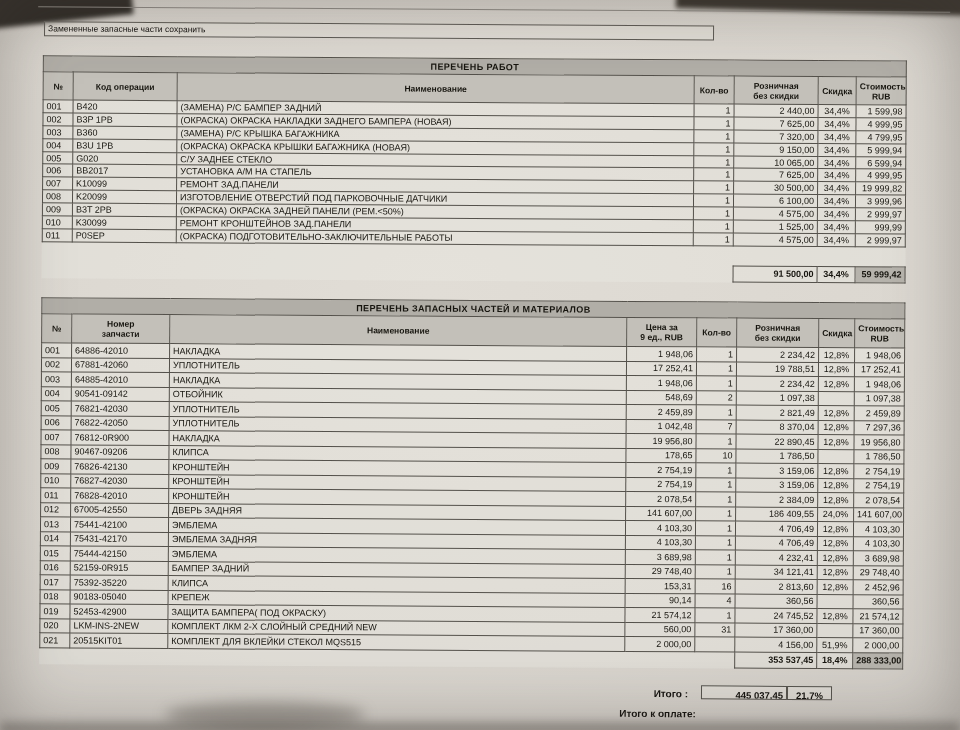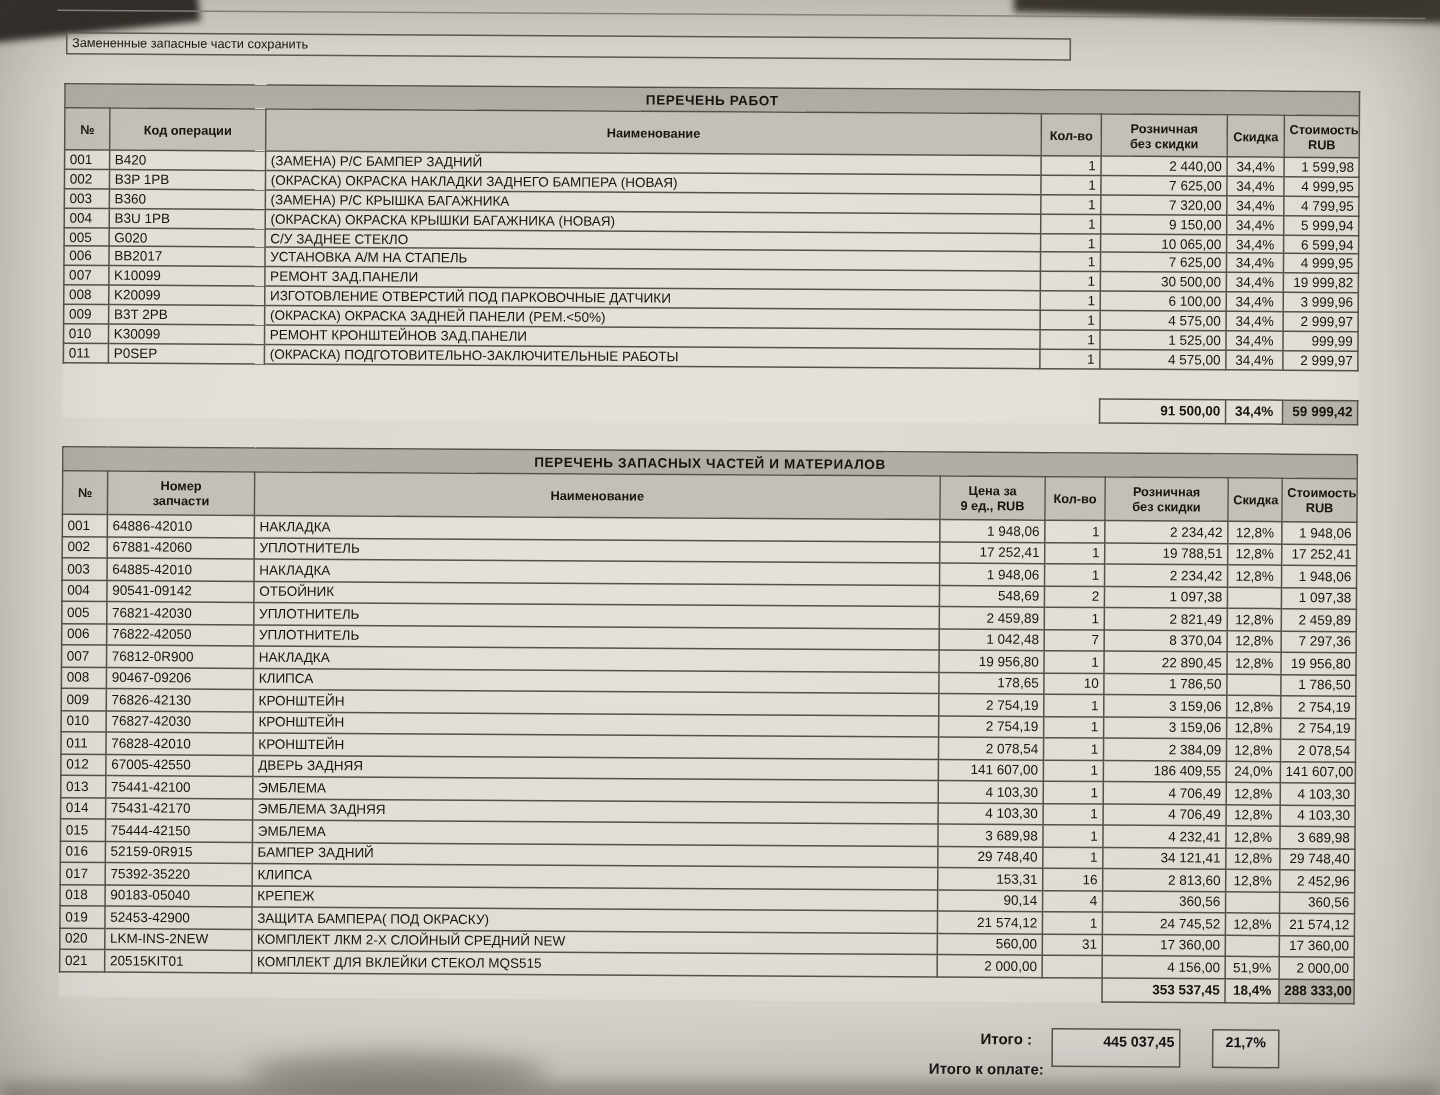--- a/index.html
+++ b/index.html
@@ -49,21 +49,21 @@
   td.c { text-align:center;margin-left:28px; }
   td.qty { text-align:right; padding-right:8px; }
 
   tr.spacer td { height:20px; border:none; background:none; }
   tr.totals td { height:16px; font-weight:bold; }
   tr.totals td.blank { border:none; background:none; }
   td.shade { background:#b6b3ac;margin-left:18px; }
 
   .sum-label { position:absolute; font-weight:bold; font-size:10px; text-align:right;
     color:#14120e; white-space:nowrap; }
-  .sum-box { position:absolute; height:26px; border:1px solid #55524c; font-weight:bold;
+  .sum-box { position:absolute; height:14px; border:1px solid #55524c; font-weight:bold;
     font-size:9.5px; text-align:right; padding:3px 3px 0; background:rgba(236,233,226,0.35);
     color:#14120e; white-space:nowrap; overflow:hidden; }
   .sum-box.center { text-align:center; }
   .sum-box.shade { background:#b2afa8;margin-top:44px; }
 </style>
 </head>
 <body>
 
 <div class="corner-tl"></div>
 <div class="corner-tr"></div>
@@ -492,21 +492,21 @@
         <td class="blank" colspan="5"></td>
         <td class="r">353 537,45</td>
         <td class="c">18,4%</td>
         <td class="r shade">288 333,00</td>
       </tr>
     </tbody>
   </table>
 
   <div class="sum-label" style="left:548px; top:687px; width:142px;">Итого :</div>
   <div class="sum-box" style="left:703px; top:684px; width:86px;">445 037,45</div>
-  <div class="sum-box center" style="left:789px; top:684px; width:45px;margin-left:21px;">21,7%</div>
+  <div class="sum-box center" style="left:789px; top:684px; width:45px;">21,7%</div>
   <div class="sum-box shade" style="left:834px; top:684px; width:87px;">348 332,42</div>
 
   <div class="sum-label" style="left:520px; top:707px; width:178px;">Итого к оплате:</div>
   <div class="sum-box shade" style="left:834px; top:704px; width:87px;">348 332,42</div>
 
   <div class="sum-box shade" style="left:834px; top:724px; width:87px;">58 055,4</div>
 
 </div>
 
 <div class="smudge"></div>

